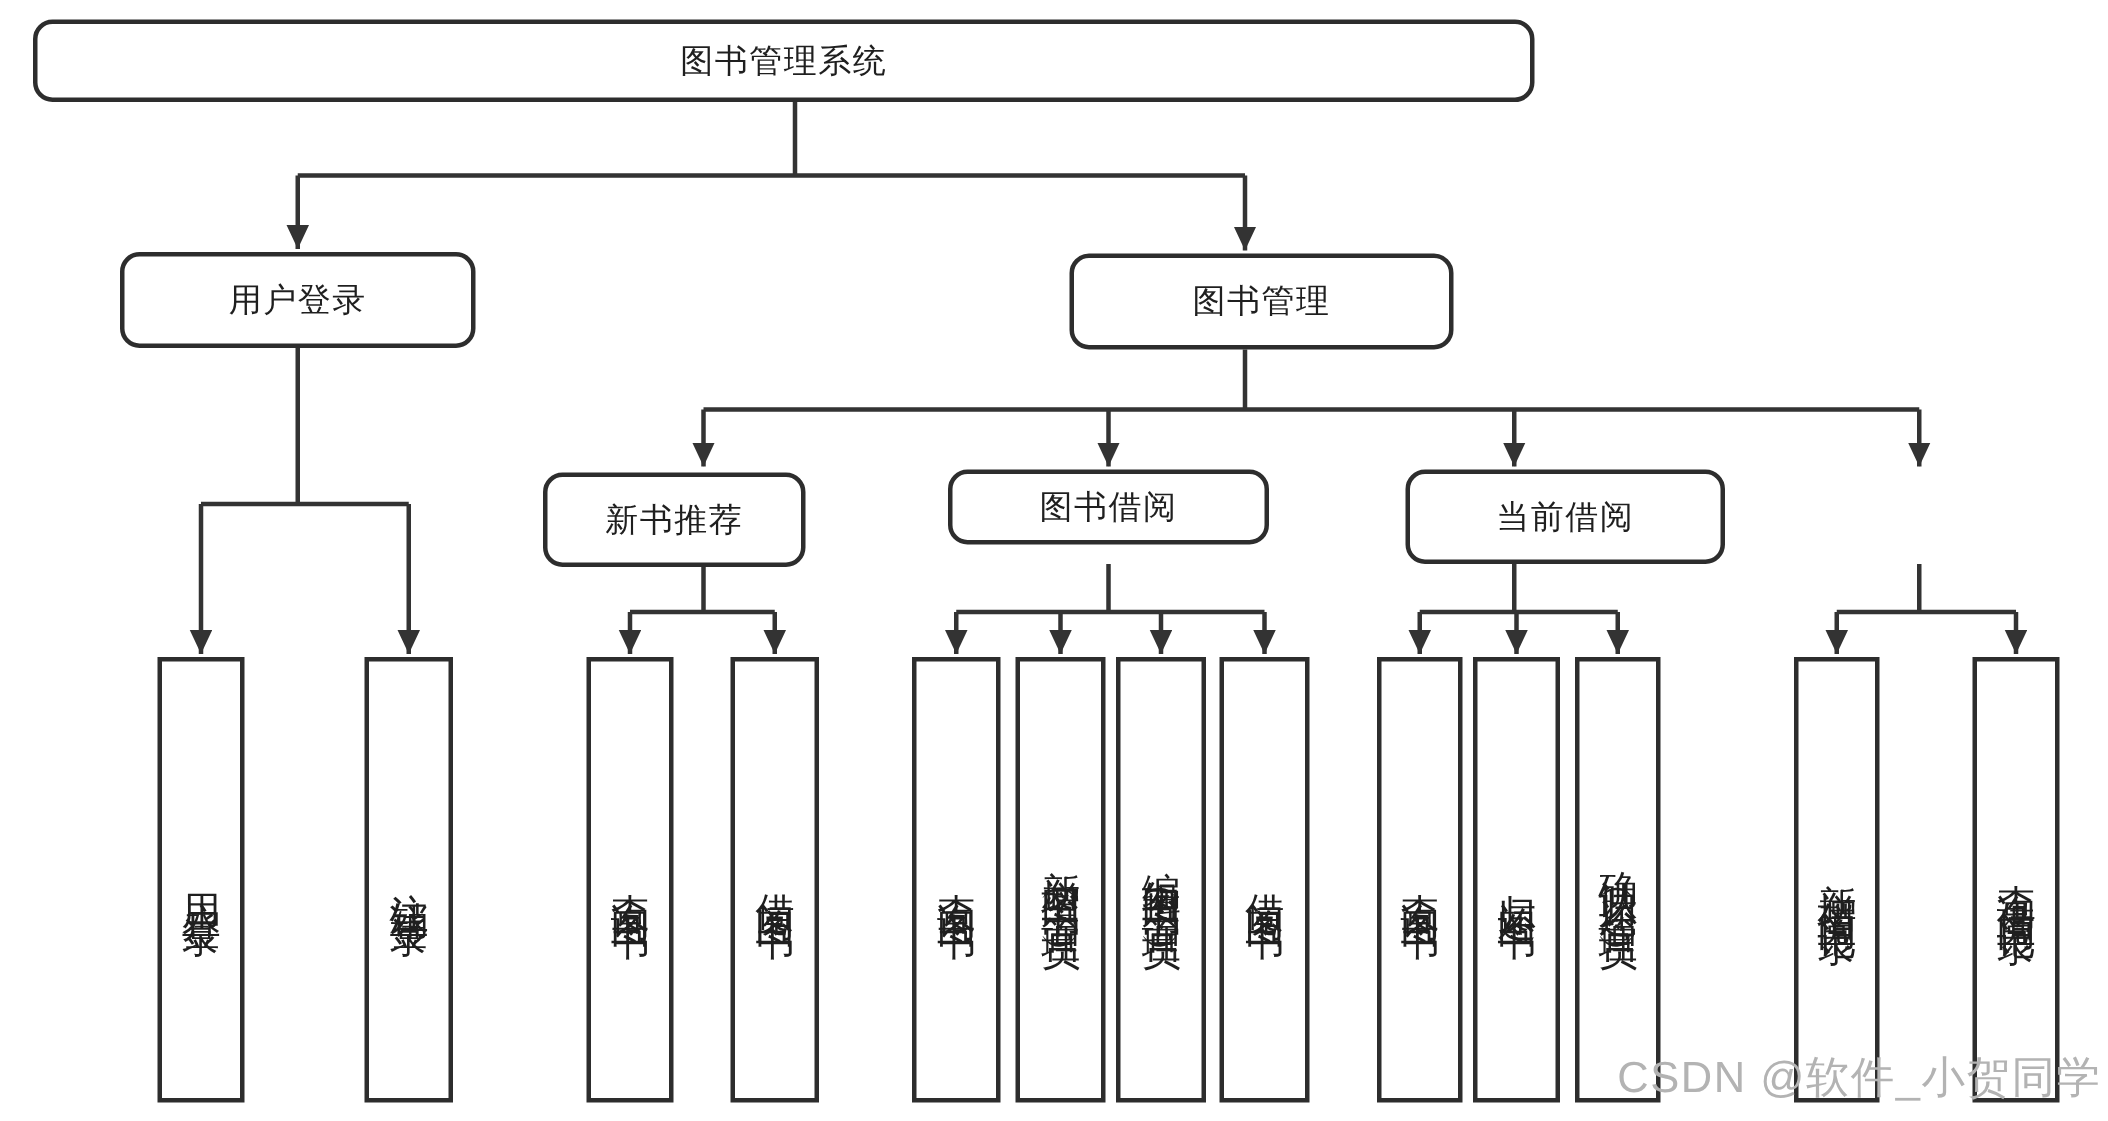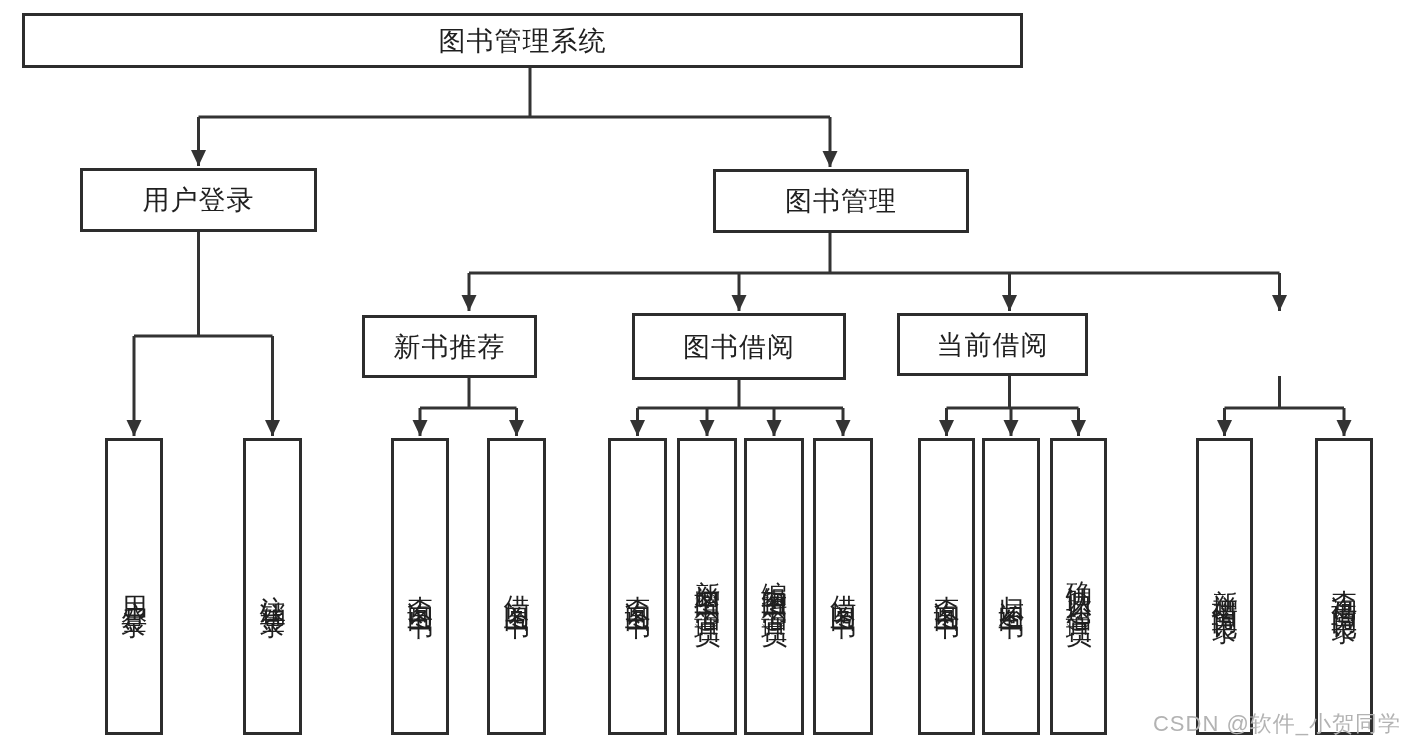--- a/index.html
+++ b/index.html
@@ -11,32 +11,32 @@
   }
   .stage { position: relative; width: 1405px; height: 747px; background: #ffffff; }
   svg.connectors { position: absolute; left: 0; top: 0; z-index: 1; }
   svg.connectors .ln { stroke: #333333; stroke-width: 3; fill: none; }
   .node {
     position: absolute; box-sizing: border-box;
     border: 3px solid #2d2d2d; background: #ffffff;
     display: flex; align-items: center; justify-content: center;
     z-index: 2; color: #1f1f1f;
   }
-  .hbox { font-size: 27px; letter-spacing: 1px; }
+  .hbox { font-size: 22px; letter-spacing: 1px; border-radius: 13px; }
   .vbox .vtext {
     writing-mode: vertical-rl;
     text-orientation: mixed;
     font-size: 26px;
     letter-spacing: 6px;
     line-height: 1.05;
     white-space: nowrap;
   }
   .watermark {
     position: absolute; right: 4px; bottom: 8px;
-    font-size: 22px; color: #b3b3b3; letter-spacing: 1px;
+    font-size: 29px; color: #b3b3b3; letter-spacing: 1px;
     z-index: 3; white-space: nowrap;
   }
 </style>
 </head>
 <body>
 
 <div class="stage">
 
   <svg class="connectors" width="1405" height="747" aria-hidden="true">
     <defs>
@@ -88,24 +88,24 @@
   <div class="node hbox" style="left:80px;top:168px;width:237px;height:64px">
     <span>用户登录</span>
   </div>
   <div class="node hbox" style="left:713px;top:169px;width:256px;height:64px">
     <span>图书管理</span>
   </div>
 
   <div class="node hbox" style="left:362px;top:315px;width:175px;height:63px">
     <span>新书推荐</span>
   </div>
-  <div class="node hbox" style="left:632px;top:313px;width:214px;height:67px">
+  <div class="node hbox" style="left:632px;top:313px;width:214px;height:50px">
     <span>图书借阅</span>
   </div>
-  <div class="node hbox" style="left:897px;top:313px;width:191px;height:63px">
+  <div class="node hbox" style="left:937px;top:313px;width:213px;height:63px">
     <span>当前借阅</span>
   </div>
 
   <div class="node vbox" style="left:105px;top:438px;width:58px;height:297px">
     <span class="vtext">用户登录</span>
   </div>
   <div class="node vbox" style="left:243px;top:438px;width:59px;height:297px">
     <span class="vtext">注销登录</span>
   </div>
 

